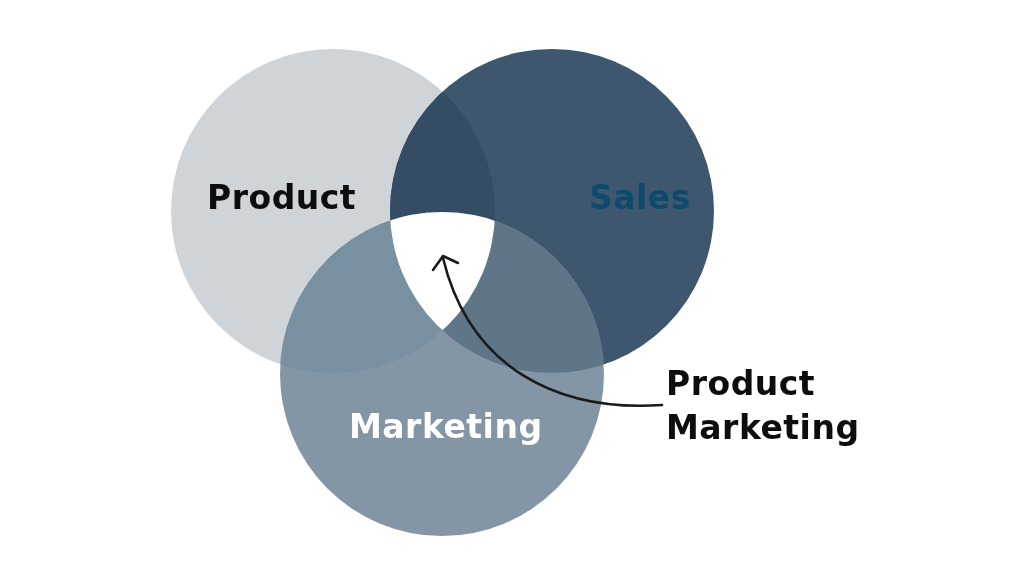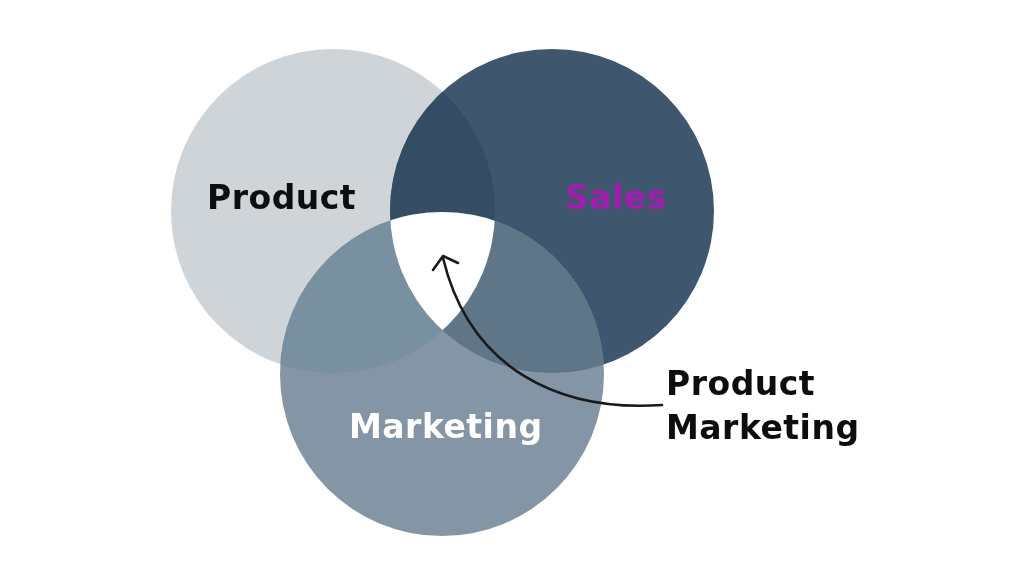--- a/index.html
+++ b/index.html
@@ -9,21 +9,21 @@
   .label {
     position: absolute;
     font-family: "DejaVu Sans", sans-serif;
     font-weight: bold;
     font-size: 33px;
     letter-spacing: 0.5px;
     line-height: 1;
     white-space: nowrap;
   }
   .lbl-product { left: 207px; top: 181px; color: #0d0d0d; }
-  .lbl-sales { left: 565px; top: 181px; color: #a21caf; }
+  .lbl-sales { left: 589px; top: 181px; color: #0c4a6e; }
   .lbl-marketing { left: 349px; top: 410px; color: #ffffff; }
   .callout {
     position: absolute;
     left: 666px; top: 362px;
     font-family: "DejaVu Sans", sans-serif;
     font-weight: bold;
     font-size: 33px;
     line-height: 44px;
     color: #0d0d0d;
     letter-spacing: 0.5px;

